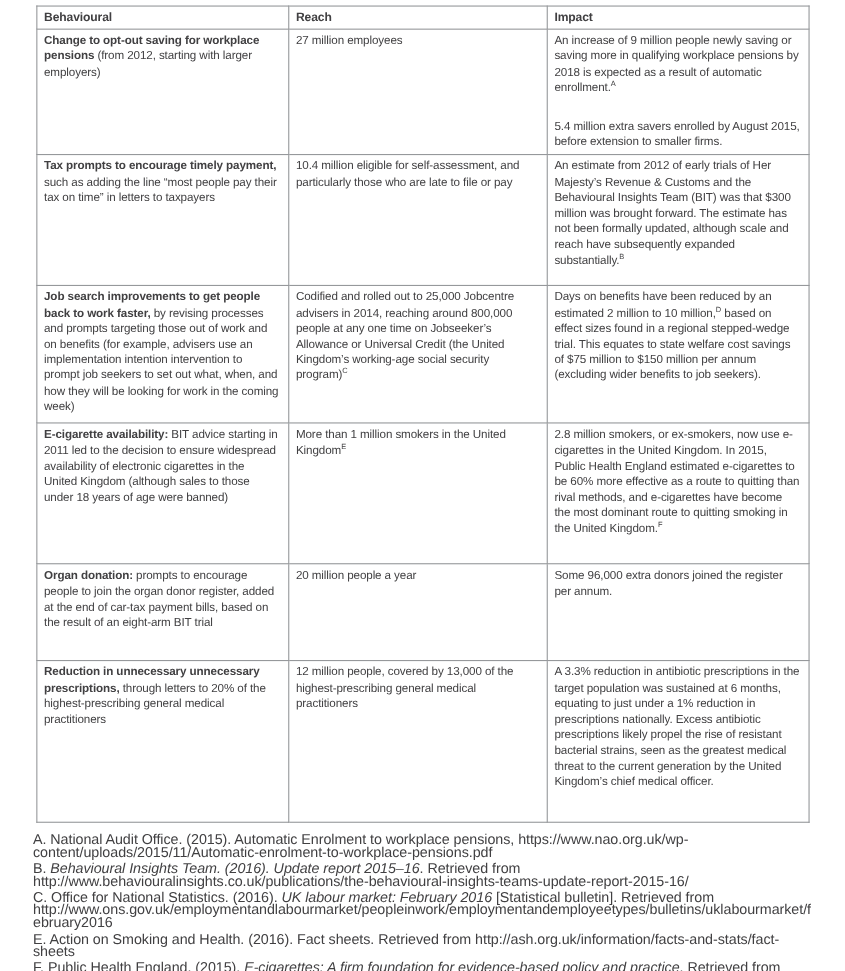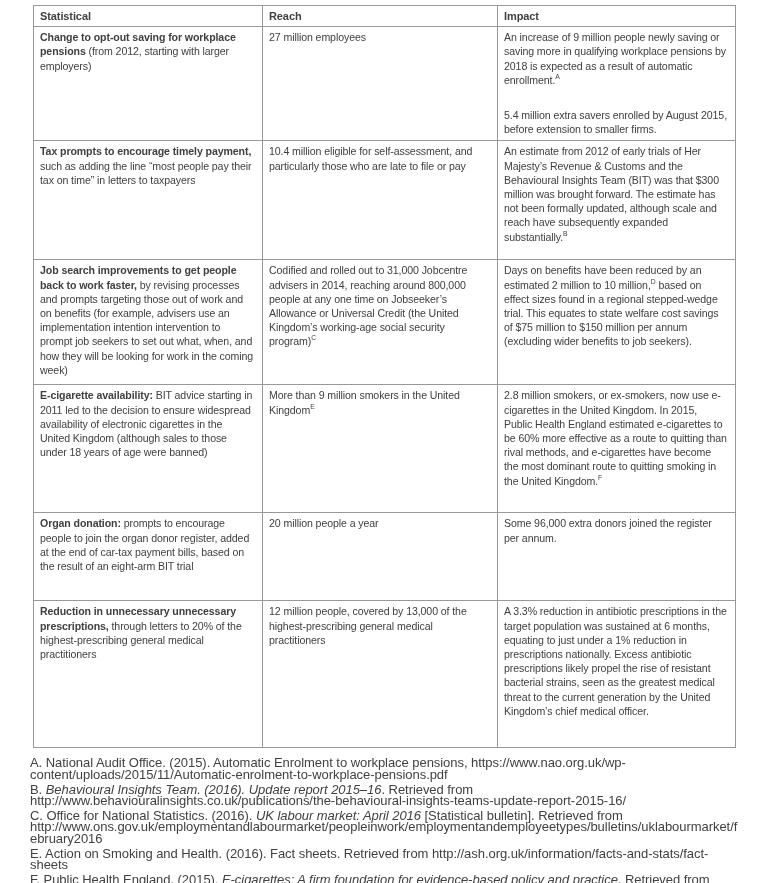--- a/index.html
+++ b/index.html
@@ -74,21 +74,21 @@
 <div class="page">
 
   <table class="bit-table">
     <colgroup>
       <col style="width:229px">
       <col style="width:235px">
       <col style="width:238px">
     </colgroup>
     <tbody>
         <tr class="hdr">
-      <th>Statistical</th>
+      <th>Behavioural</th>
       <th>Reach</th>
       <th>Impact</th>
     </tr>
 
     <tr class="r1">
       <td>
         <p><span class="b">Change to opt-out saving for workplace pensions</span><span> (from 2012, starting with larger employers)</span></p>
       </td>
       <td>
         <p><span>27 million employees</span></p>
@@ -109,33 +109,33 @@
       <td>
         <p><span>An estimate from 2012 of early trials of Her Majesty’s Revenue &amp; Customs and the Behavioural Insights Team (BIT) was that $300 million was brought forward. The estimate has not been formally updated, although scale and reach have subsequently expanded substantially.</span><sup>B</sup></p>
       </td>
     </tr>
 
     <tr class="r3">
       <td>
         <p><span class="b">Job search improvements to get people back to work faster,</span><span> by revising processes and prompts targeting those out of work and on benefits (for example, advisers use an implementation intention intervention to prompt job seekers to set out what, when, and how they will be looking for work in the coming week)</span></p>
       </td>
       <td>
-        <p><span>Codified and rolled out to 31,000 Jobcentre advisers in 2014, reaching around 800,000 people at any one time on Jobseeker’s Allowance or Universal Credit (the United Kingdom’s working-age social security program)</span><sup>C</sup></p>
+        <p><span>Codified and rolled out to 25,000 Jobcentre advisers in 2014, reaching around 800,000 people at any one time on Jobseeker’s Allowance or Universal Credit (the United Kingdom’s working-age social security program)</span><sup>C</sup></p>
       </td>
       <td>
         <p><span>Days on benefits have been reduced by an estimated 2 million to 10 million,</span><sup>D</sup><span> based on effect sizes found in a regional stepped-wedge trial. This equates to state welfare cost savings of $75 million to $150 million per annum (excluding wider benefits to job seekers).</span></p>
       </td>
     </tr>
 
     <tr class="r4">
       <td>
         <p><span class="b">E-cigarette availability:</span><span> BIT advice starting in 2011 led to the decision to ensure widespread availability of electronic cigarettes in the United Kingdom (although sales to those under 18 years of age were banned)</span></p>
       </td>
       <td>
-        <p><span>More than 9 million smokers in the United Kingdom</span><sup>E</sup></p>
+        <p><span>More than 1 million smokers in the United Kingdom</span><sup>E</sup></p>
       </td>
       <td>
         <p><span>2.8 million smokers, or ex-smokers, now use e-cigarettes in the United Kingdom. In 2015, Public Health England estimated e-cigarettes to be 60% more effective as a route to quitting than rival methods, and e-cigarettes have become the most dominant route to quitting smoking in the United Kingdom.</span><sup>F</sup></p>
       </td>
     </tr>
 
     <tr class="r5">
       <td>
         <p><span class="b">Organ donation:</span><span> prompts to encourage people to join the organ donor register, added at the end of car-tax payment bills, based on the result of an eight-arm BIT trial</span></p>
       </td>
@@ -157,18 +157,18 @@
       <td>
         <p><span>A 3.3% reduction in antibiotic prescriptions in the target population was sustained at 6 months, equating to just under a 1% reduction in prescriptions nationally. Excess antibiotic prescriptions likely propel the rise of resistant bacterial strains, seen as the greatest medical threat to the current generation by the United Kingdom’s chief medical officer.</span></p>
       </td>
     </tr>
   </tbody>
     </table>
 
   <div class="footnotes">
     <p class="fn"><span>A. National Audit Office. (2015). Automatic Enrolment to workplace pensions, https://www.nao.org.uk/wp-content/uploads/2015/11/Automatic-enrolment-to-workplace-pensions.pdf</span><i></i><span></span></p>
     <p class="fn"><span>B. </span><i>Behavioural Insights Team. (2016). Update report 2015–16</i><span>. Retrieved from http://www.behaviouralinsights.co.uk/publications/the-behavioural-insights-teams-update-report-2015-16/</span></p>
-    <p class="fn"><span>C. Office for National Statistics. (2016). </span><i>UK labour market: April 2016</i><span> [Statistical bulletin]. Retrieved from http://www.ons.gov.uk/employmentandlabourmarket/peopleinwork/employmentandemployeetypes/bulletins/uklabourmarket/february2016</span></p>
+    <p class="fn"><span>C. Office for National Statistics. (2016). </span><i>UK labour market: February 2016</i><span> [Statistical bulletin]. Retrieved from http://www.ons.gov.uk/employmentandlabourmarket/peopleinwork/employmentandemployeetypes/bulletins/uklabourmarket/february2016</span></p>
     <p class="fn"><span>E. Action on Smoking and Health. (2016). Fact sheets. Retrieved from http://ash.org.uk/information/facts-and-stats/fact-sheets</span><i></i><span></span></p>
     <p class="fn"><span>F. Public Health England. (2015). </span><i>E-cigarettes: A firm foundation for evidence-based policy and practice</i><span>. Retrieved from https://www.gov.uk/government/uploads/system/uploads/attachment_data/file/454517/Ecigarettes_a_firm_foundation_for_evidence_based_policy_and_practice.pdf</span></p>
   </div>
 
 </div>
 
 </body></html>

